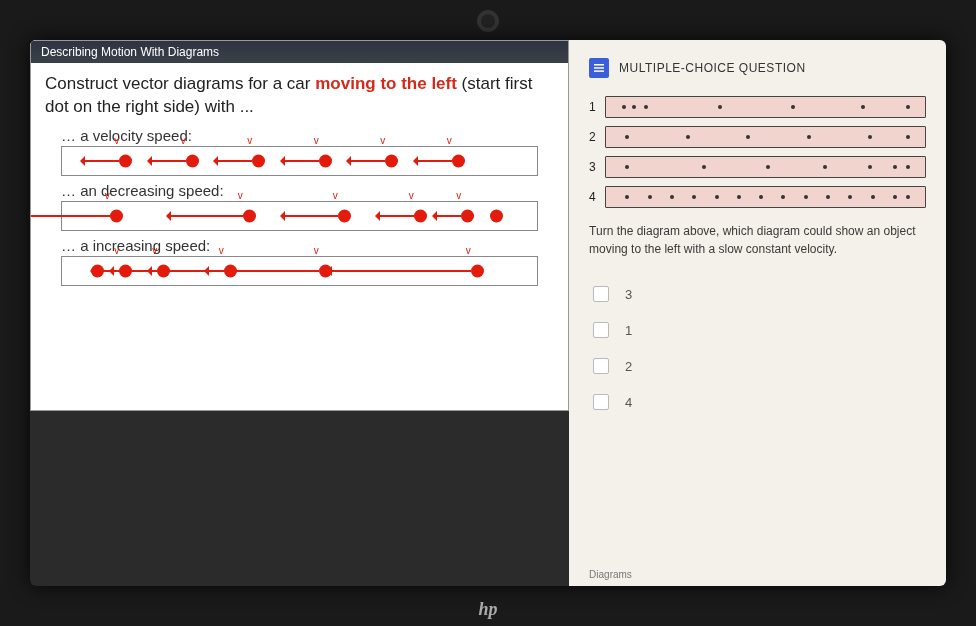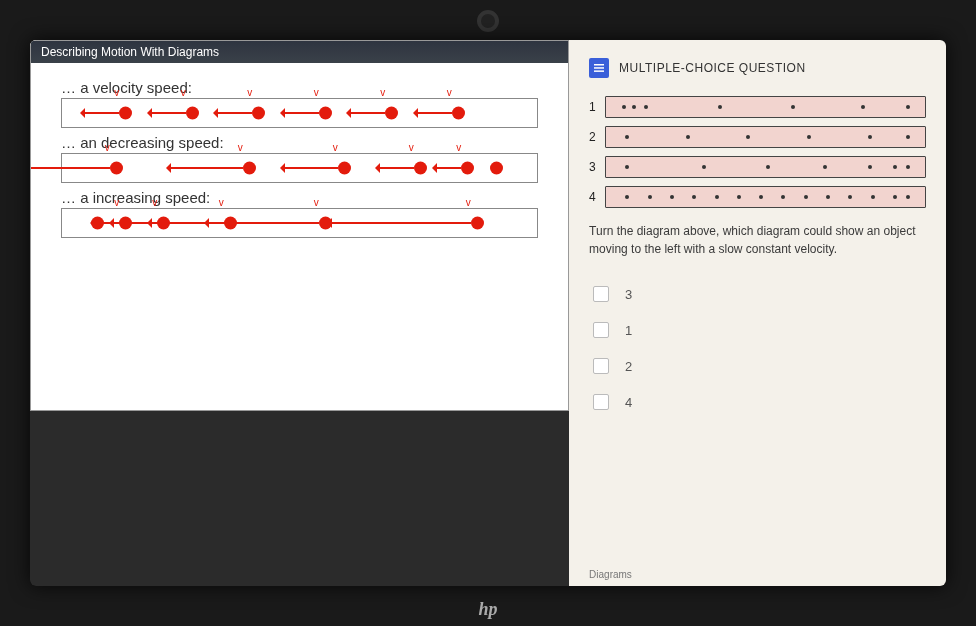--- a/index.html
+++ b/index.html
@@ -193,20 +193,23 @@
 <div class="camera"></div>
 
 <div class="screen">
 
   <div class="slide-pane">
     <div class="slide">
       <div class="slide-header">
         <span>Describing Motion With Diagrams</span>
       </div>
       <div class="slide-body">
+        <p class="construct">
+          <span>Construct vector diagrams for a car </span><span class="red">moving to the left</span><span> (start first dot on the right side) with ...</span>
+        </p>
 
         <div class="case-label">… a velocity speed:</div>
         <div class="diagram-box">
           <span class="dot" style="left:12%"></span>
             <span class="arrow" style="left:4%;width:8%"></span>
             <span class="vlabel" style="left:11%">v</span>
           <span class="dot" style="left:26%"></span>
             <span class="arrow" style="left:18%;width:8%"></span>
             <span class="vlabel" style="left:25%">v</span>
           <span class="dot" style="left:40%"></span>

